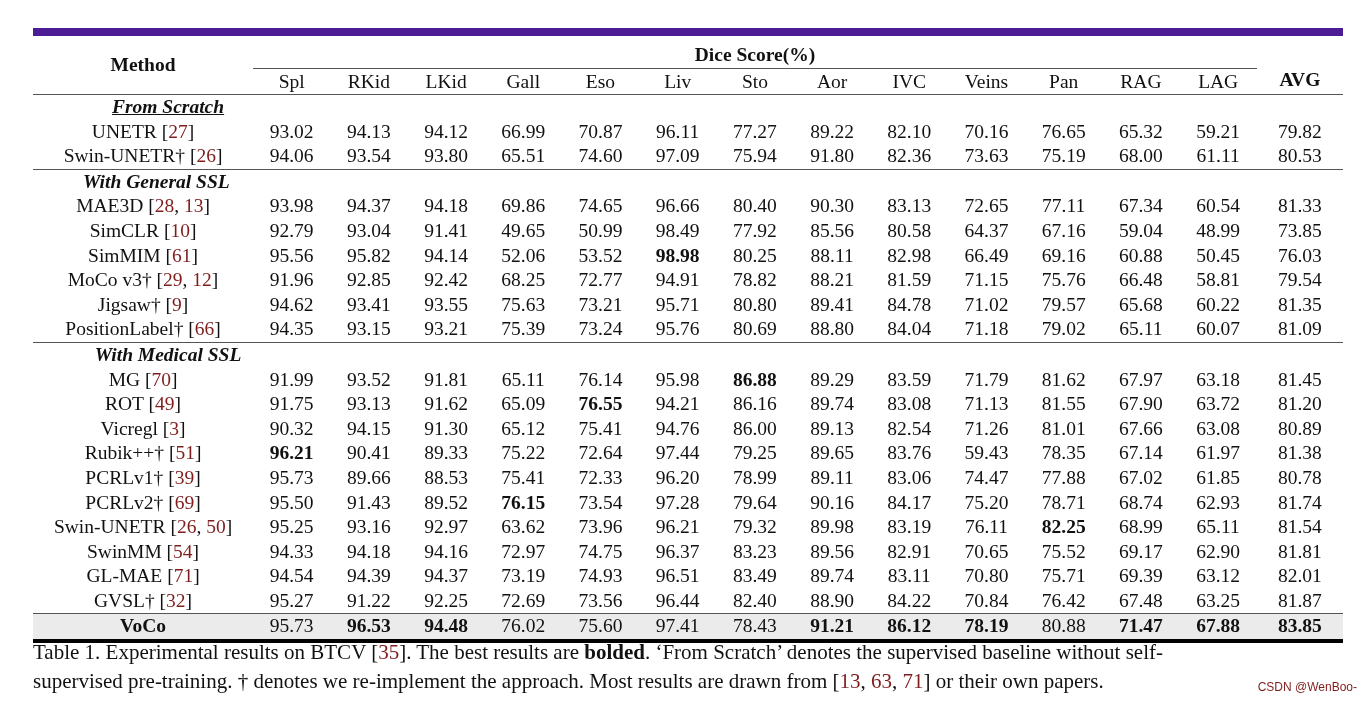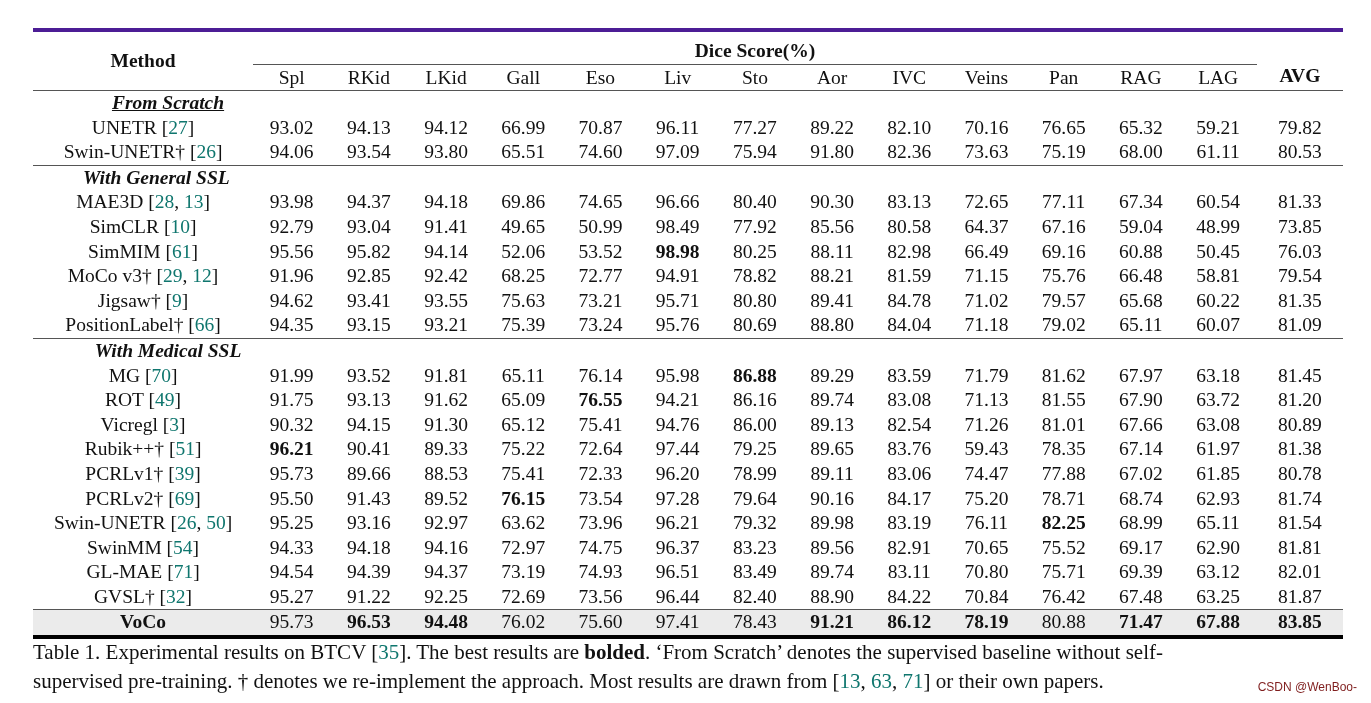--- a/index.html
+++ b/index.html
@@ -3,33 +3,33 @@
 <meta charset="utf-8">
 <style>
   html, body { margin: 0; padding: 0; background: #ffffff; }
   body {
     width: 1371px; height: 703px; position: relative; overflow: hidden;
     font-family: "Liberation Serif", "DejaVu Serif", serif; color: #111;
   }
   .table-wrap { position: absolute; left: 33px; top: 28px; width: 1310px; }
   table { border-collapse: collapse; width: 1310px; table-layout: fixed; font-size: 19.5px; }
   td, th { padding: 0; text-align: center; font-weight: normal; white-space: nowrap; line-height: 24.6px; }
-  .top-rule { border-top: 4px solid #4c1d95; }
+  .top-rule { border-top: 8px solid #4c1d95; }
   .bottom-rule { border-bottom: 4px solid #000; }
   .header-row1 th { height: 32px; vertical-align: bottom; line-height: 26px; }
   .header-row2 th { height: 25px; line-height: 25px; }
   .dice-head { border-bottom: 1.5px solid #555; font-weight: bold; }
   .method-head { font-weight: bold; vertical-align: middle !important; }
   .avg-head { font-weight: bold; vertical-align: bottom !important; line-height: 28px !important; }
   .header-rule th { border-bottom: 1.5px solid #555; }
   .section td.section-label { font-weight: bold; font-style: italic; text-align: left; padding-left: 50px; }
   .row-sep td { border-bottom: 1.5px solid #555; }
   .hl td { background: #ebebeb; }
   .bold { font-weight: bold; }
-  .cite { color: #0f766e; }
+  .cite { color: #7f1d1d; }
   .caption {
     position: absolute; left: 33px; top: 638px; width: 1300px;
     font-size: 21px; line-height: 29px; color: #111;
   }
   .watermark {
     position: absolute; right: 14px; top: 680px;
     font-family: "Liberation Sans", "DejaVu Sans", sans-serif;
     font-size: 12px; color: #7f1d1d;
   }
 </style>

